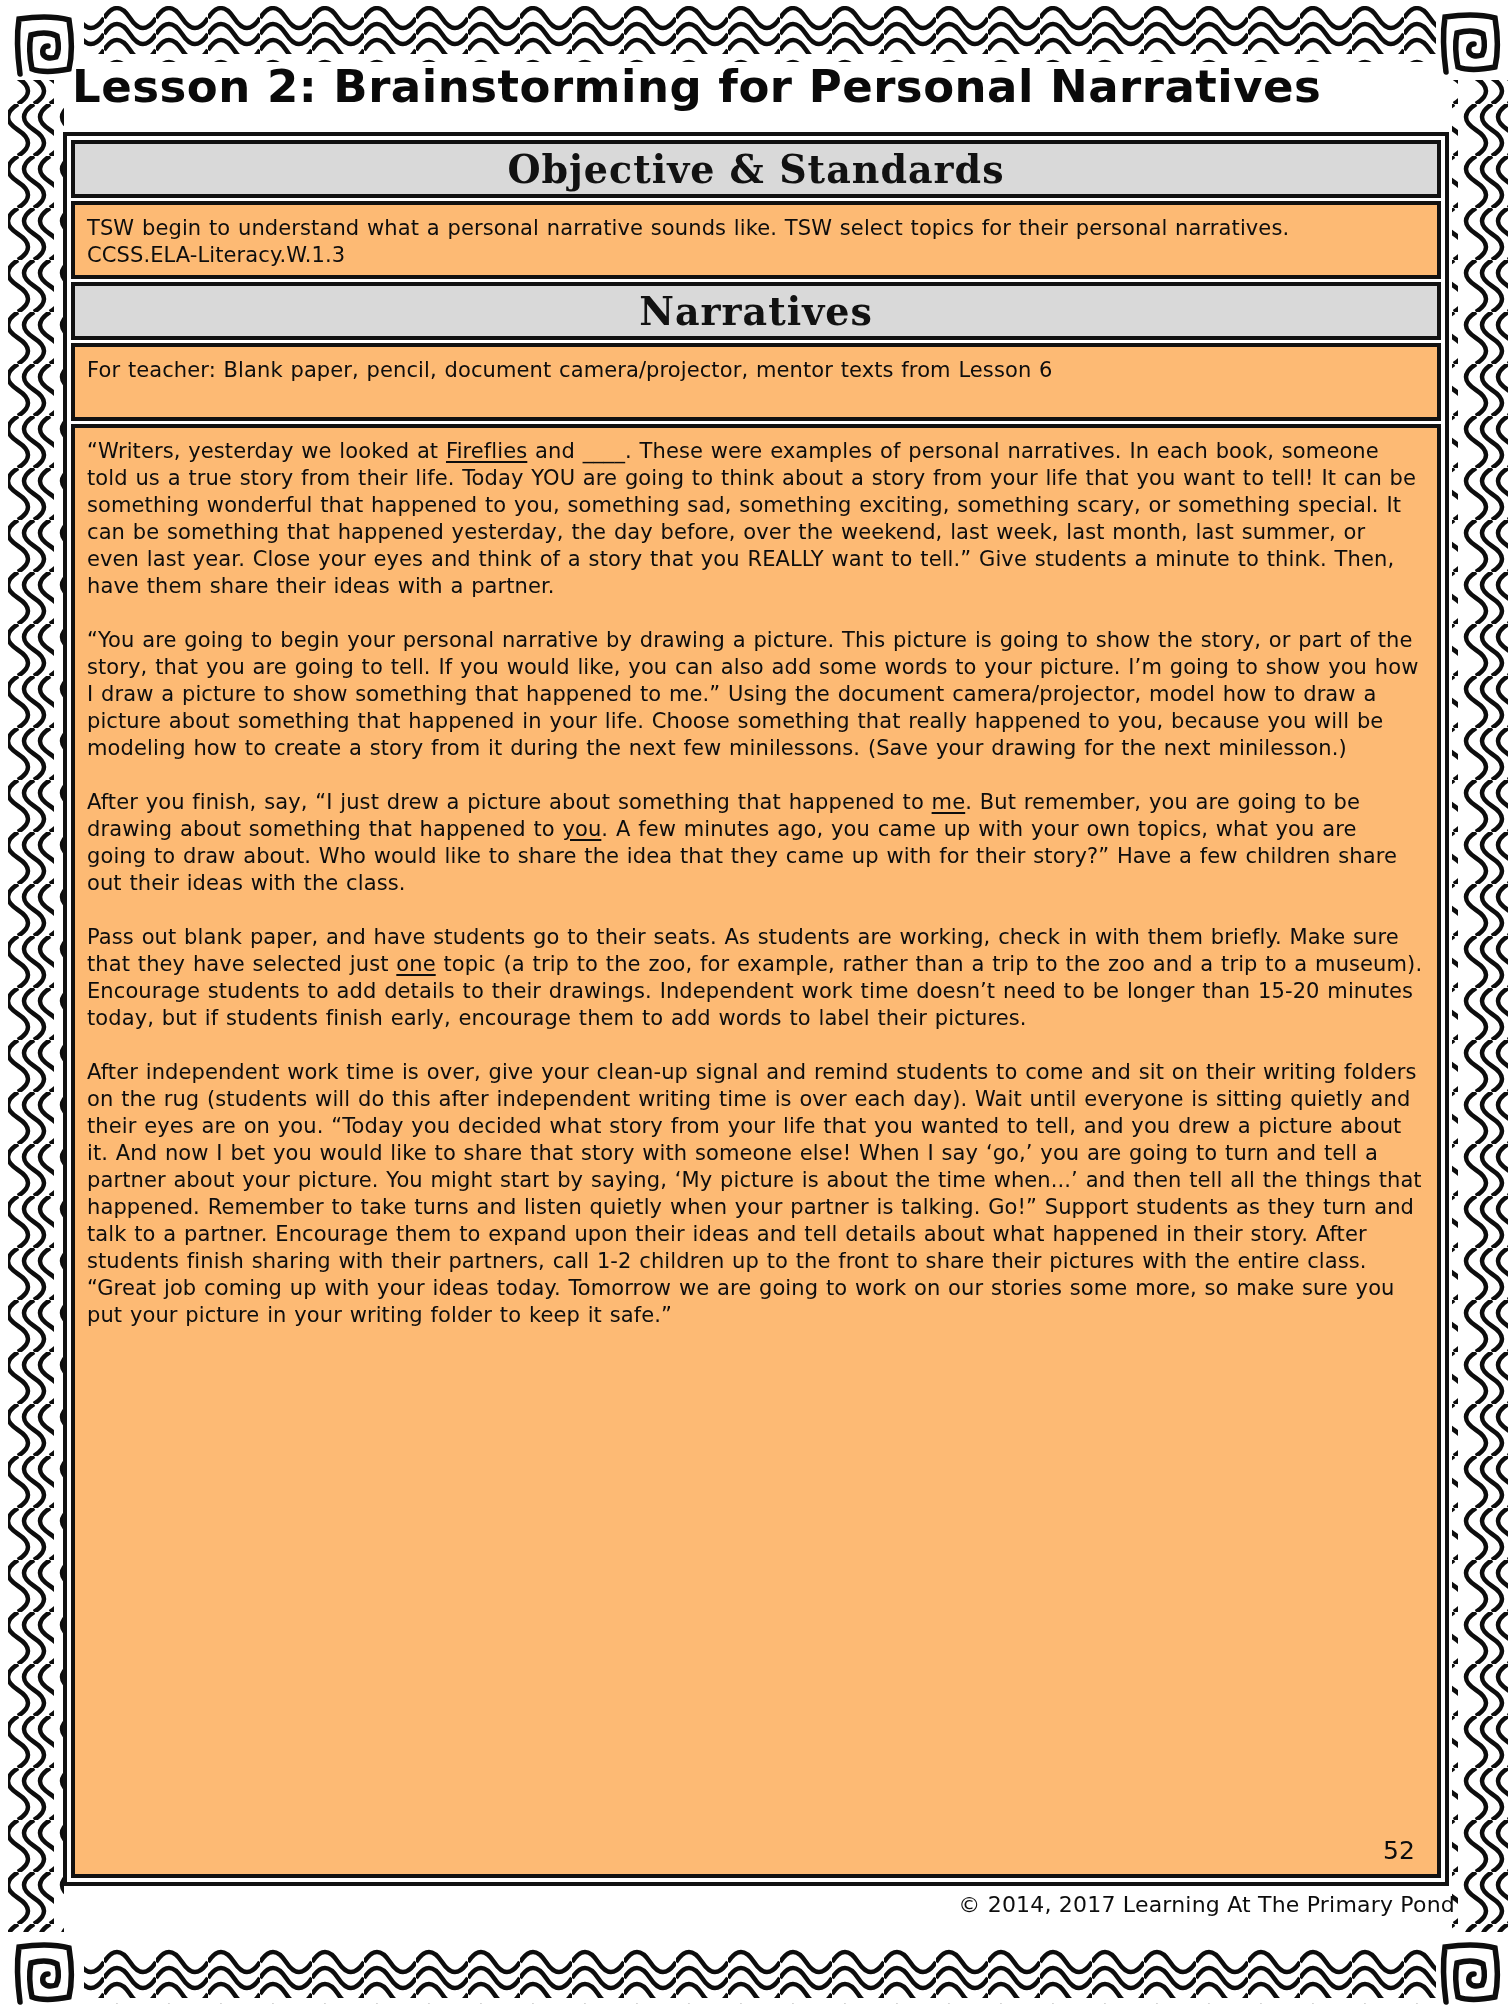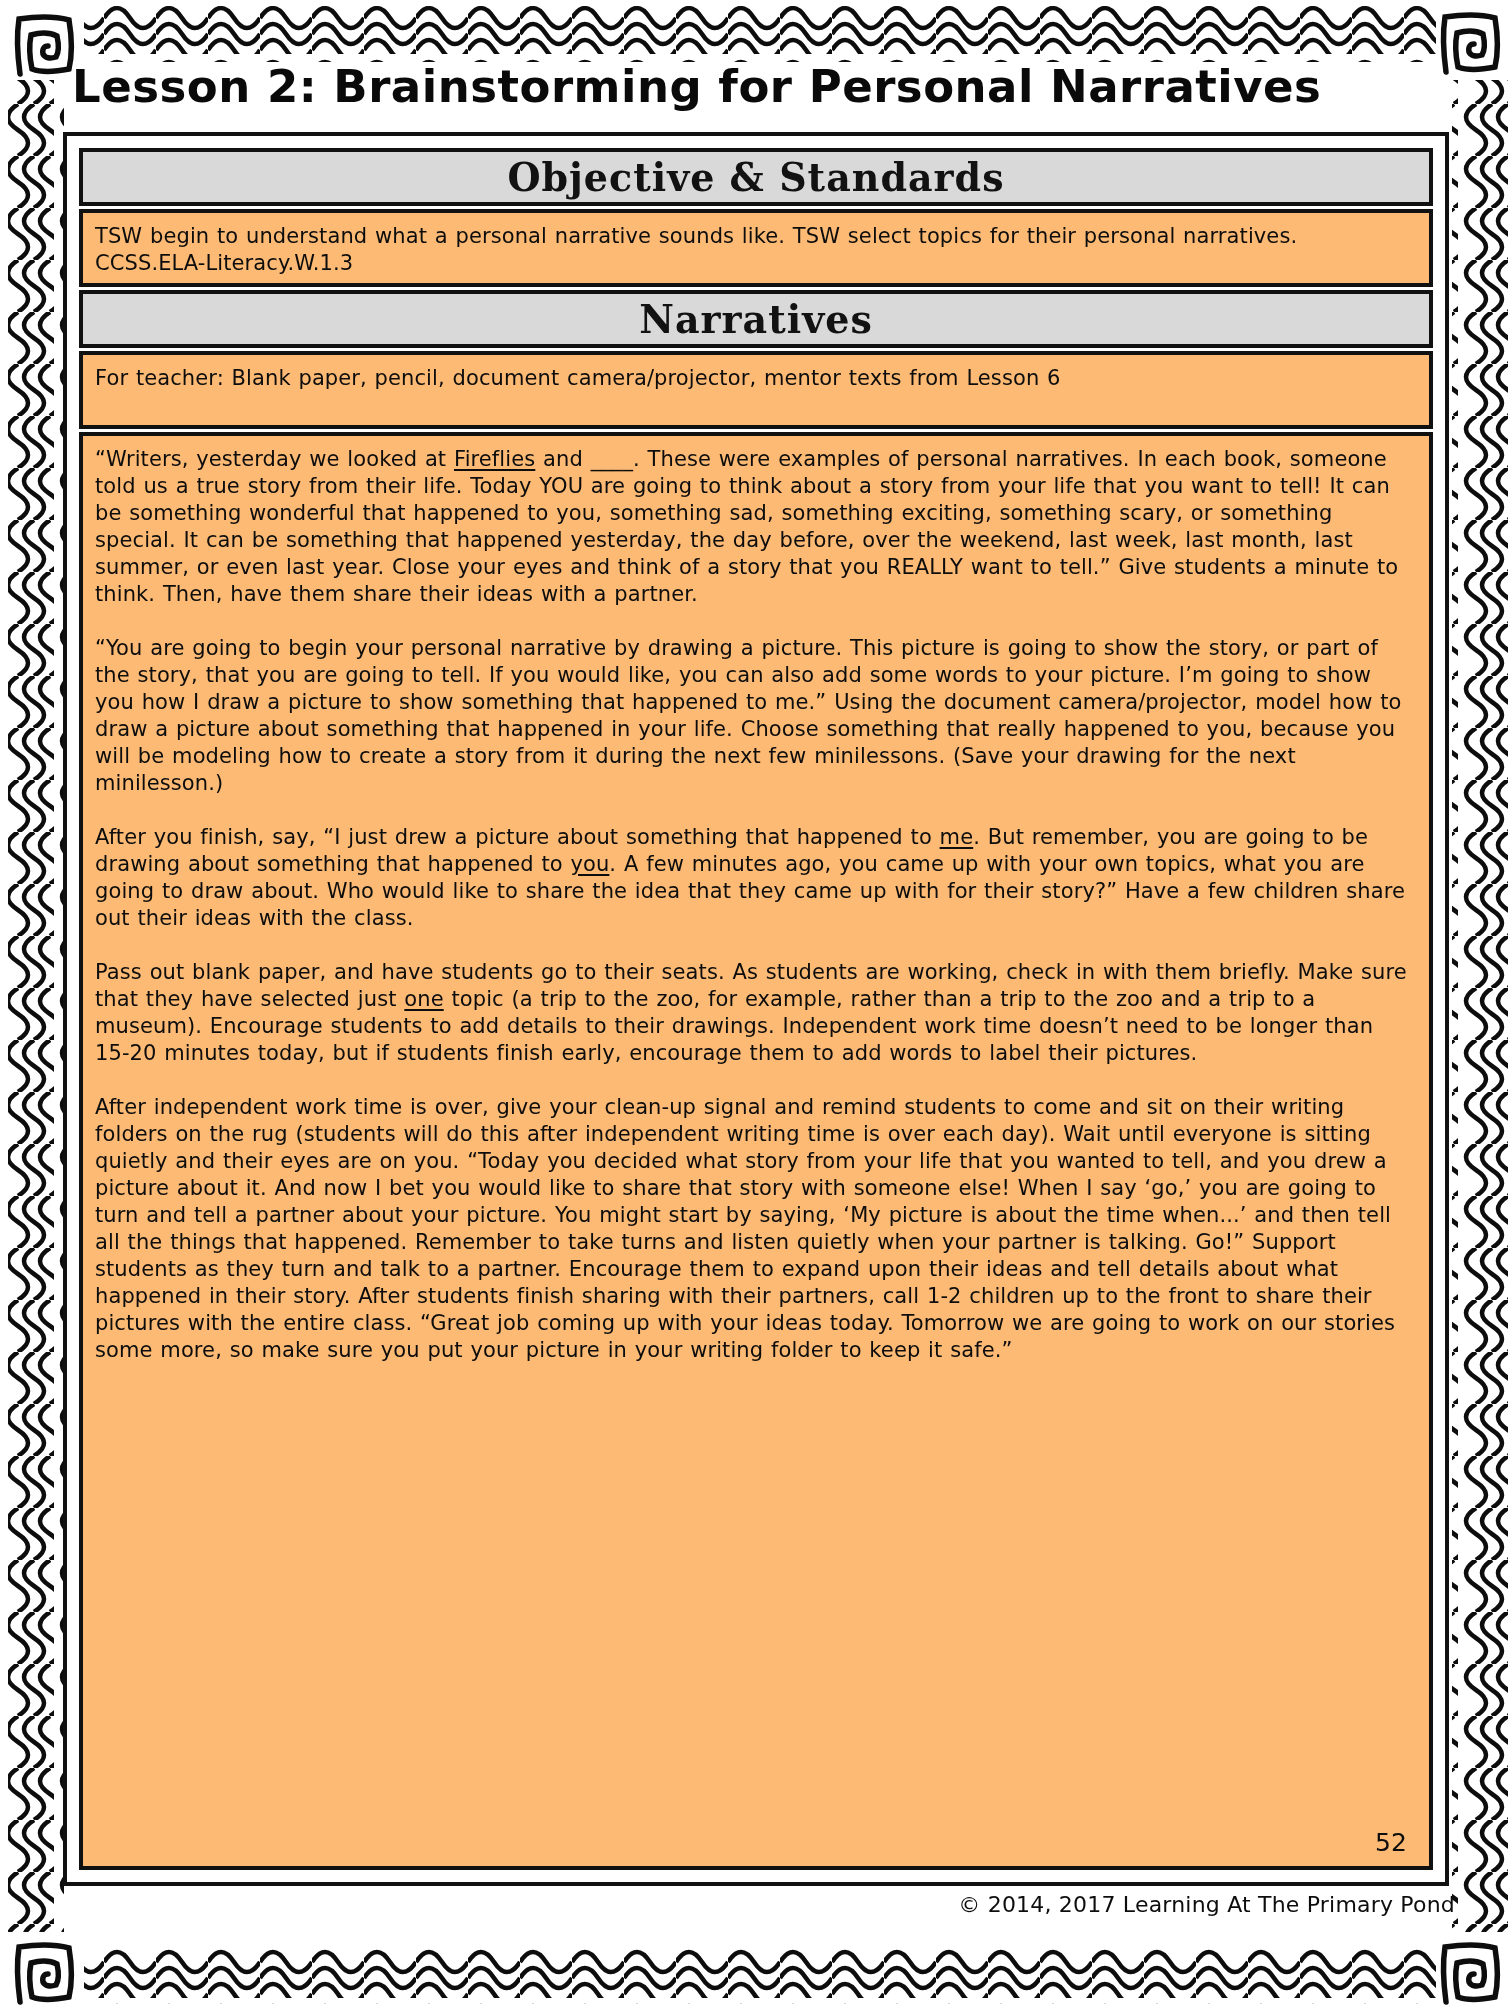--- a/index.html
+++ b/index.html
@@ -12,21 +12,21 @@
   
   .content{position:absolute;left:0;top:0;width:1254px;height:2016px;z-index:1;}
   .doc-title{
     position:absolute;left:72px;top:60px;width:1380px;
     font-size:45px;font-weight:bold;letter-spacing:0.5px;color:#0a0a0a;
     font-family:"DejaVu Sans",sans-serif;white-space:nowrap;
   }
   .main-box{
     position:absolute;left:63px;top:132px;width:1386px;height:1754px;
     border:4px solid #111;box-sizing:border-box;background:#fff;
-    padding:12px;display:flex;flex-direction:column;gap:3px;
+    padding:4px;display:flex;flex-direction:column;gap:3px;
   }
   .bar{
     border:4px solid #111;background:#d9d9d9;flex:0 0 auto;
     height:58px;display:flex;align-items:center;justify-content:center;
     box-sizing:border-box;
   }
   .bar span{
     font-family:"DejaVu Serif",serif;font-size:38px;font-weight:600;
     letter-spacing:1px;color:#121212;transform:scaleY(1.02);
   }

